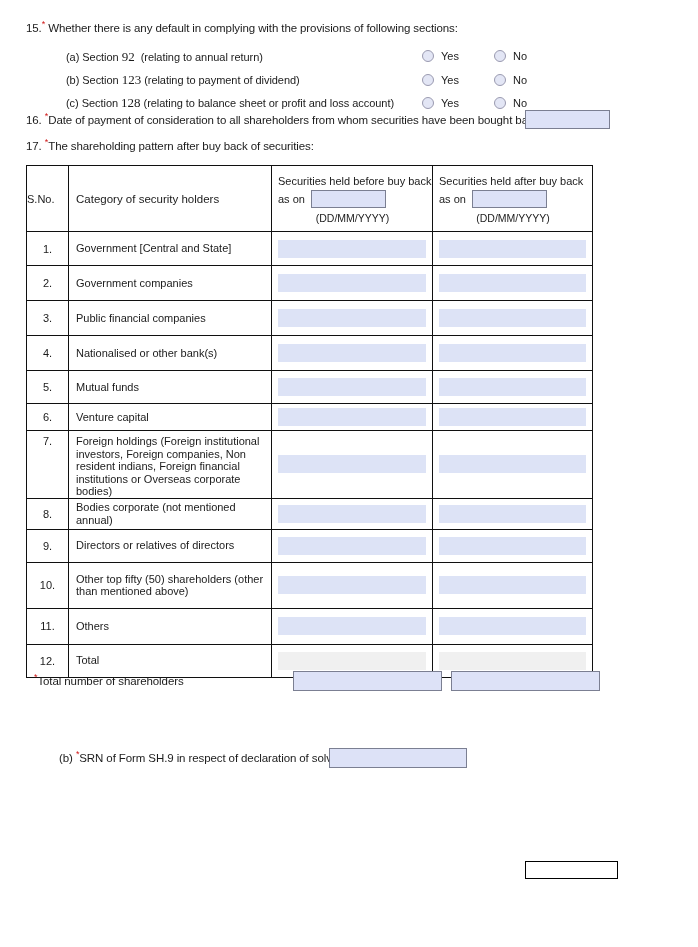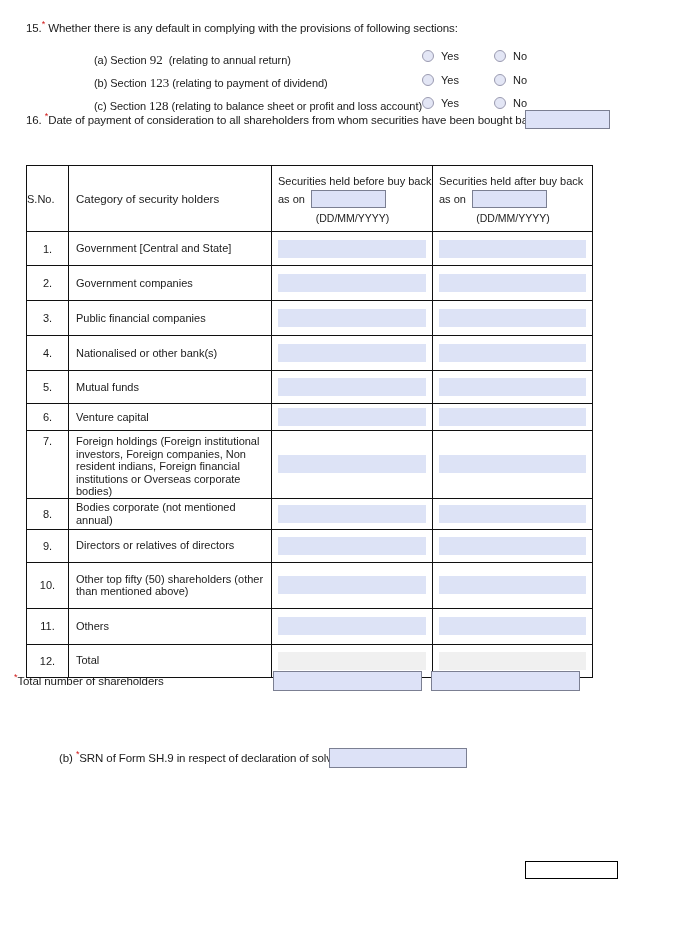--- a/index.html
+++ b/index.html
@@ -25,24 +25,23 @@
 
   
   .q-text {
     font-size: 11.5px;
     line-height: 14px;
     color: #1b1b1b;
     letter-spacing: -0.1px;
   }
   .sub-text {
     font-size: 11px;
-    line-height: 20px;
+    line-height: 14px;
     color: #1b1b1b;
     letter-spacing: -0.05px;
-    margin-left: 28px;
   }
   .ast {
     color: #d01515;
     font-size: 9px;
     vertical-align: super;
     line-height: 0;
   }
   .secnum {
     font-family: "Liberation Serif", serif;
     font-size: 13px;
@@ -227,21 +226,21 @@
   }
   td.c-val .field-noborder,
   td.c-val .field-disabled {
     width: 100%;
     height: 18px;
   }
 
   
   #tot-row {
     position: absolute;
-    left: 14px;
+    left: 34px;
     top: 671px;
     width: 640px;
     height: 22px;
     text-align: center;
   }
   #tot-row .lbl {
     position: absolute;
     left: 0;
     top: 3px;
     white-space: nowrap;
@@ -380,20 +379,24 @@
   </div>
 
   <div id="q16">
     <div class="q16-label q-text">
       <span>16.</span>
       <span class="ast">*</span><span>Date of payment of consideration to all shareholders from whom securities have been bought back</span>
     </div>
     <span class="field"></span>
   </div>
 
+  <div id="q17-label" class="q-text">
+    <span>17.</span>
+    <span class="ast">*</span><span>The shareholding pattern after buy back of securities:</span>
+  </div>
 
   <table class="sh">
     <colgroup>
       <col class="col-sno">
         <col class="col-cat">
         <col class="col-before">
         <col class="col-after">
     </colgroup>
     <thead>
       <tr>

